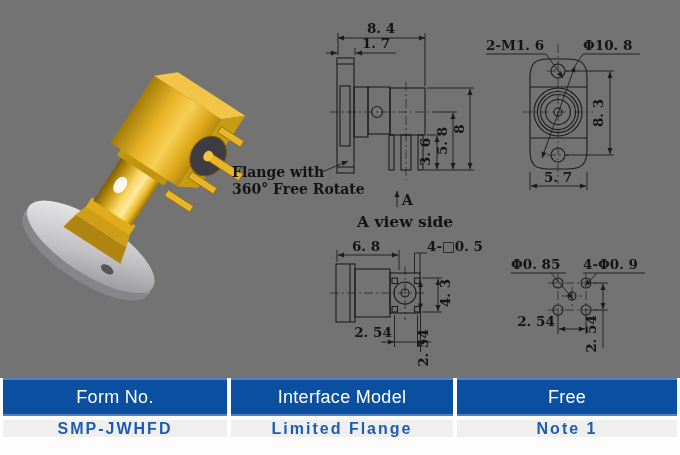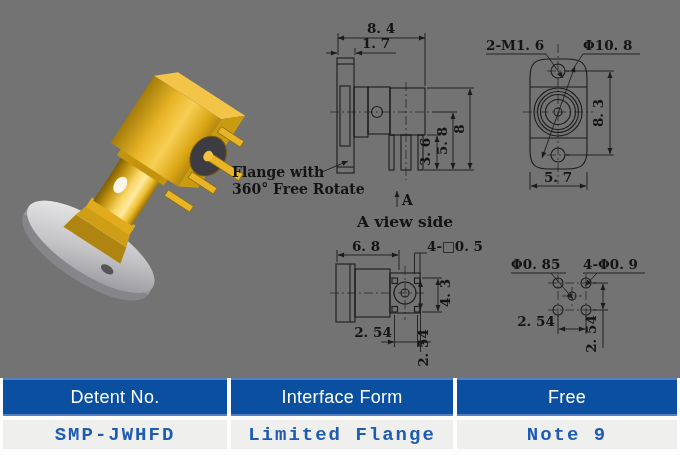--- a/index.html
+++ b/index.html
@@ -22,23 +22,23 @@
     background:#fdfdfd;box-sizing:border-box;padding:0 3px;
   }
   .trow{display:grid;grid-template-columns:224px 222px 220px;column-gap:4px;}
   .th{
     height:34px;background:#0b50a0;color:#ffffff;
     border-top:2px solid #557fc0;border-bottom:2px solid #557fc0;
     display:flex;align-items:center;justify-content:center;
     font-size:18px;letter-spacing:0.3px;
   }
   .td{
-    height:29px;margin-top:4px;background:#efefee;color:#1e5cb4;
+    height:17px;margin-top:4px;background:#efefee;color:#1e5cb4;
     display:flex;align-items:center;justify-content:center;
-    font-family:Liberation Mono, monospace;font-size:19px;font-weight:bold;
+    font-family:Liberation Sans, sans-serif;font-size:16px;font-weight:bold;
     letter-spacing:2px;
   }
 </style>
 </head>
 <body>
 
 <div class="stage">
 
 <svg class="drawing" width="680" height="378" viewBox="0 0 680 378">
   <defs>
@@ -248,23 +248,23 @@
     </g>
     <text class="dim" x="511" y="269">Φ0. 85</text>
     <text class="dim" x="583" y="269">4-Φ0. 9</text>
     <text class="dim" text-anchor="middle" x="536" y="326">2. 54</text>
     <text class="dim" text-anchor="middle" transform="translate(596,334) rotate(-90)">2. 54</text>
   </g>
 </svg>
 
   <div class="spec-table">
     <div class="trow">
-      <div class="th">Detent No.</div>
-      <div class="th">Interface Form</div>
+      <div class="th">Form No.</div>
+      <div class="th">Interface Model</div>
       <div class="th">Free</div>
     </div>
     <div class="trow">
       <div class="td">SMP-JWHFD</div>
       <div class="td">Limited Flange</div>
-      <div class="td">Note 9</div>
+      <div class="td">Note 1</div>
     </div>
   </div>
 </div>
 
 </body></html>

